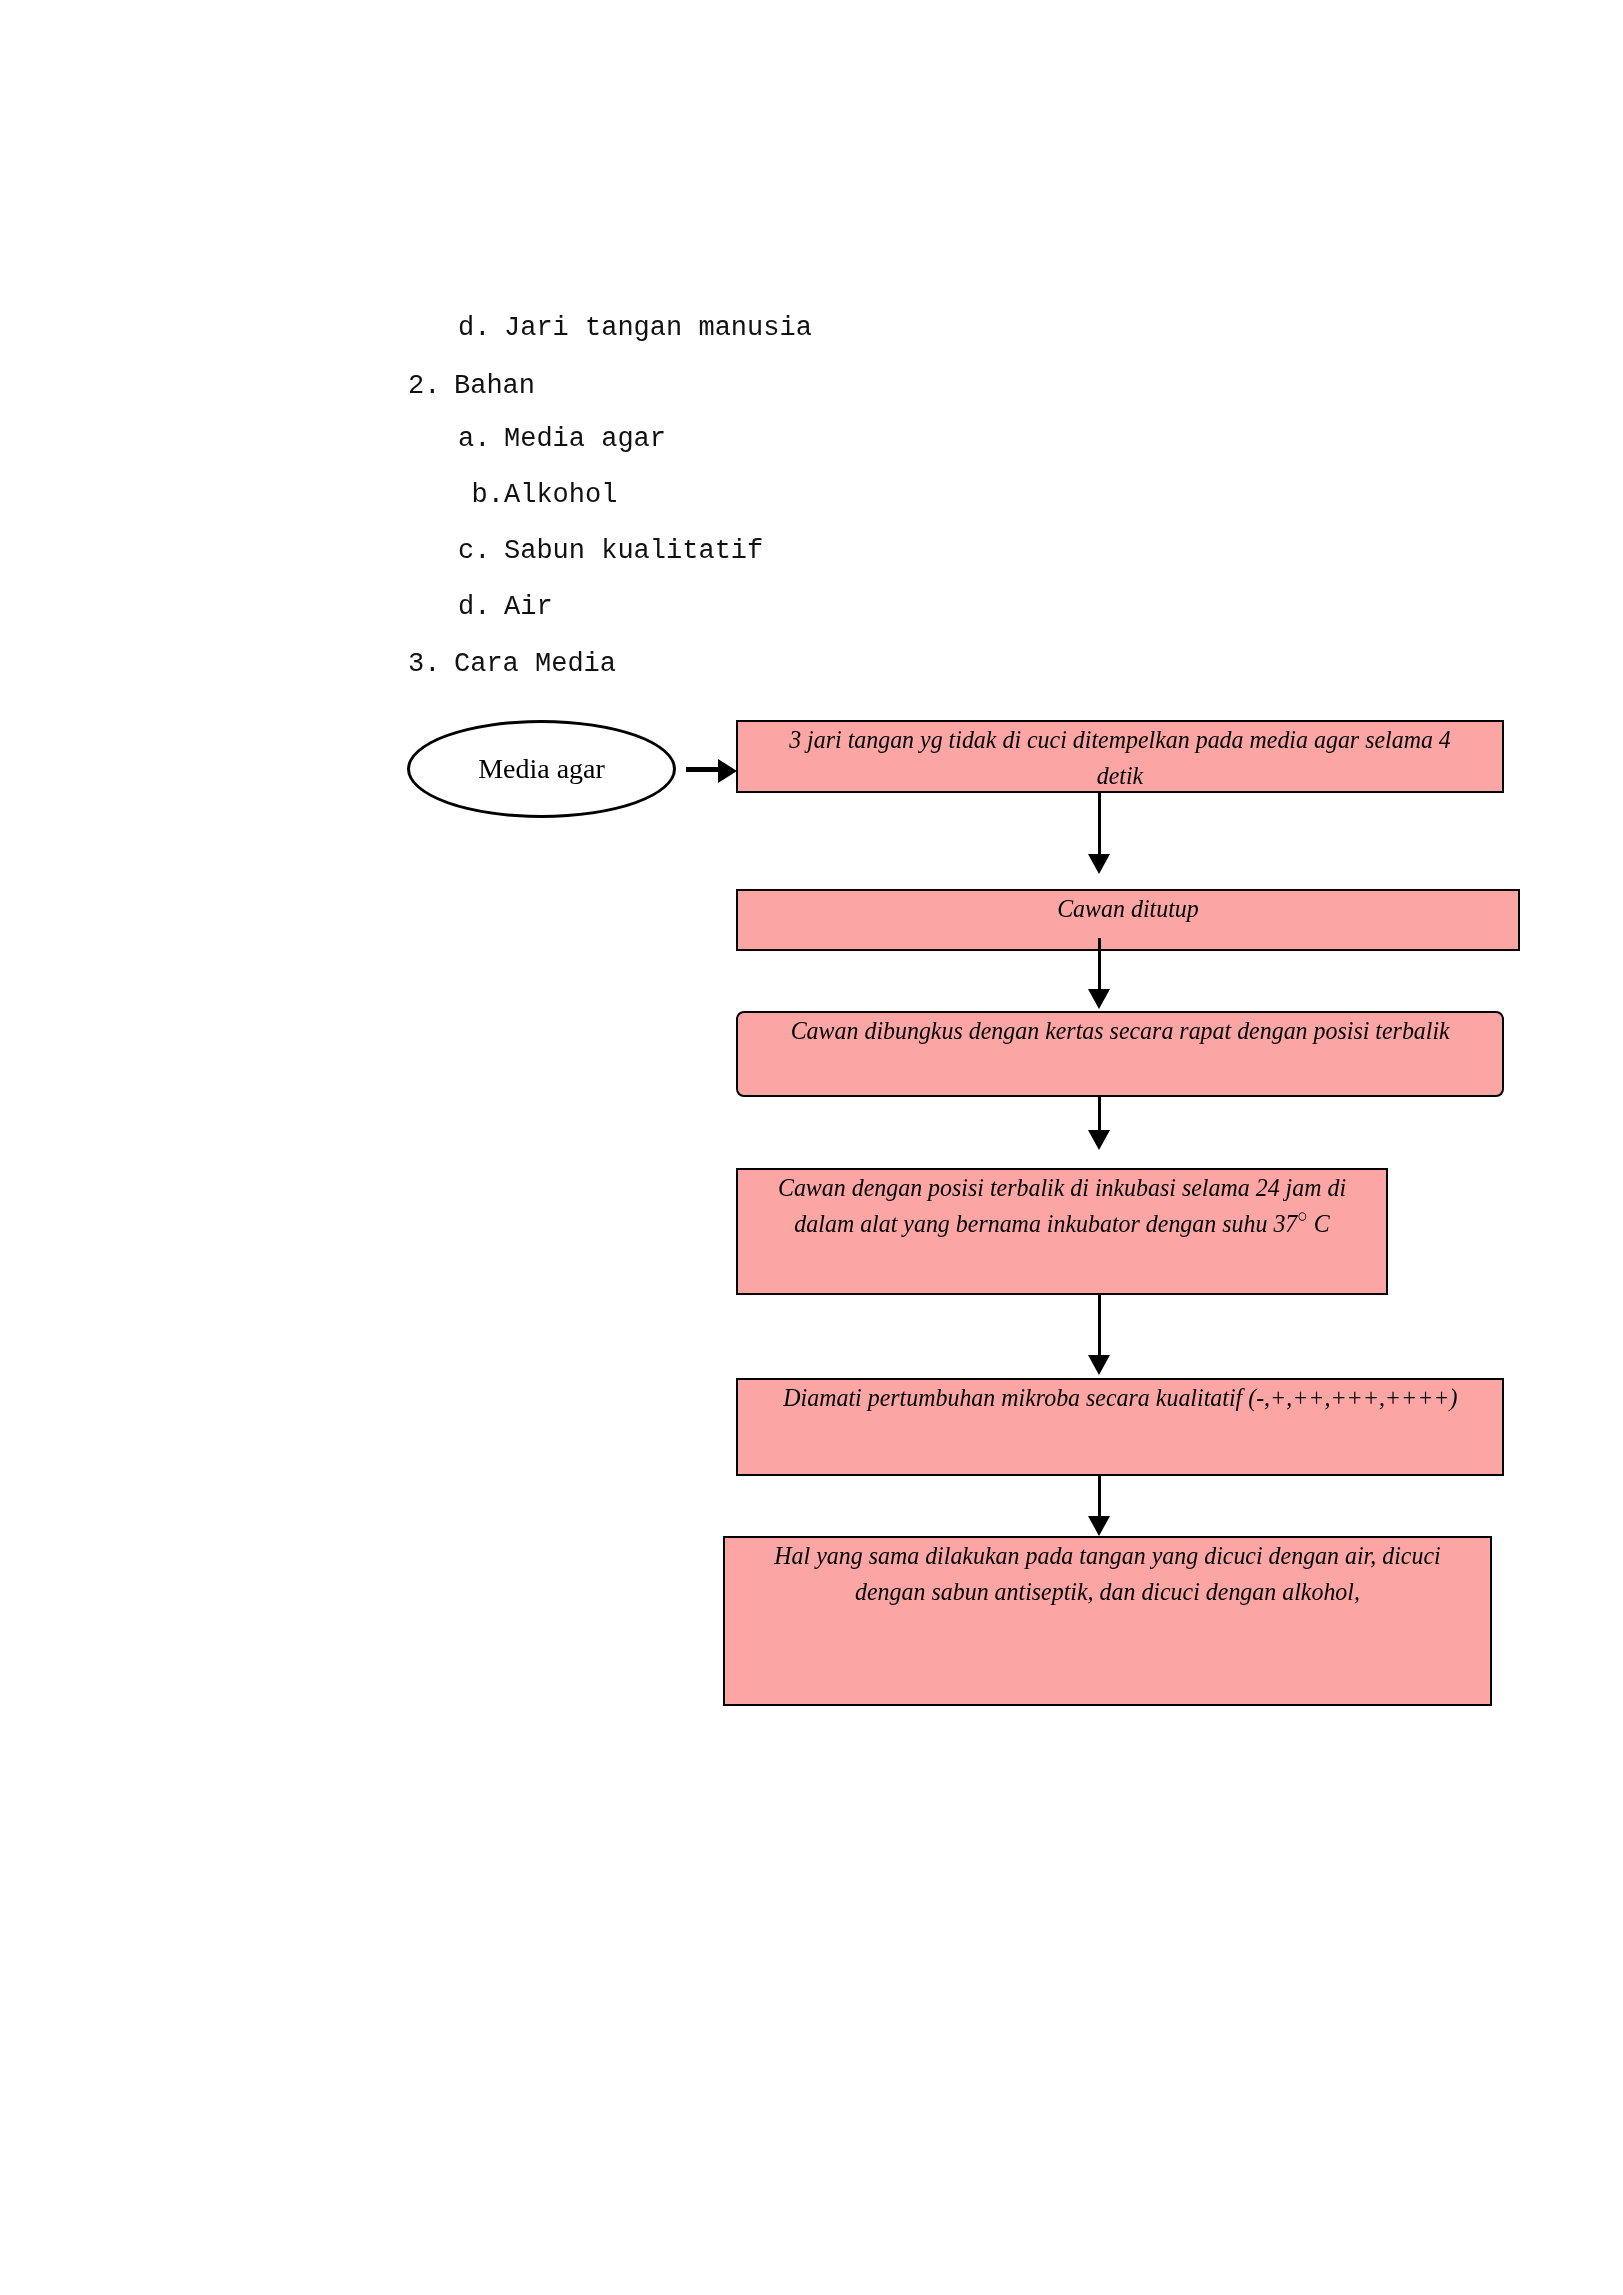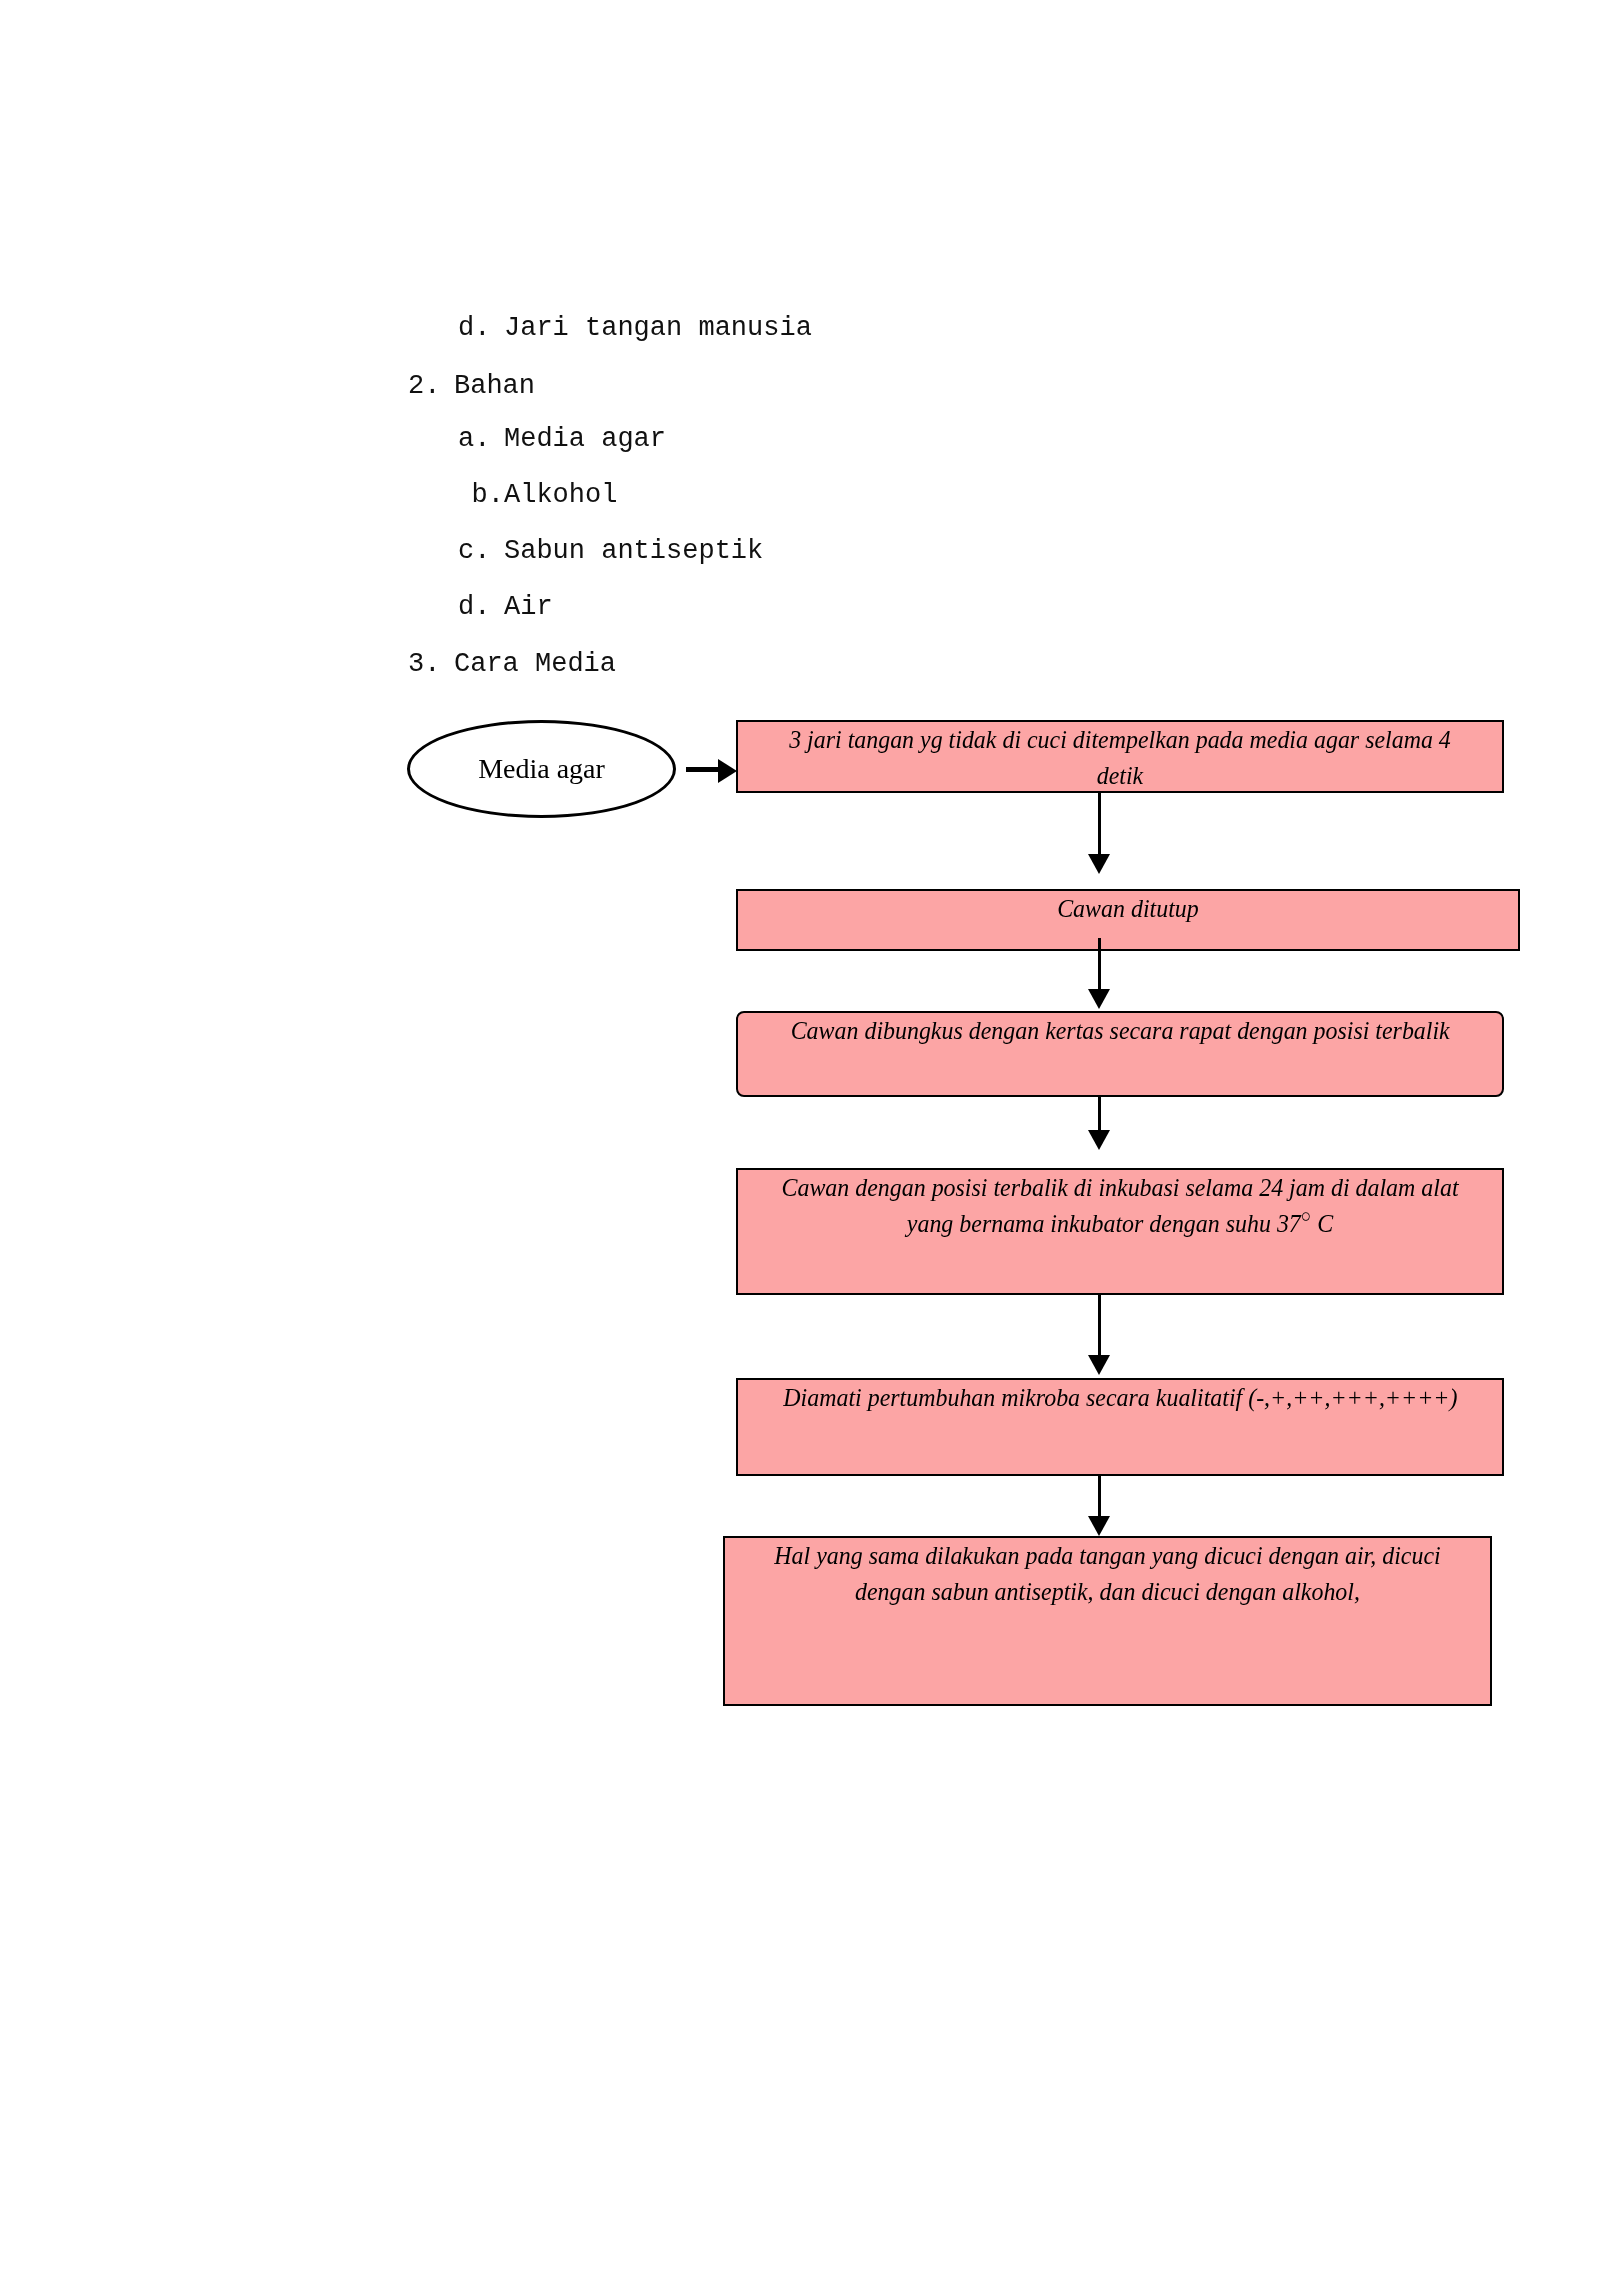--- a/index.html
+++ b/index.html
@@ -122,21 +122,21 @@
 
   <div class="list-row" style="left:458px; top:426px;">
     <span class="list-marker">a.</span><span class="list-label">Media agar</span>
   </div>
 
   <div class="list-row" style="left:458px; top:482px;text-align:right;">
     <span class="list-marker">b.</span><span class="list-label">Alkohol</span>
   </div>
 
   <div class="list-row" style="left:458px; top:538px;">
-    <span class="list-marker">c.</span><span class="list-label">Sabun antiseptik</span>
+    <span class="list-marker">c.</span><span class="list-label">Sabun kualitatif</span>
   </div>
 
   <div class="list-row" style="left:458px; top:594px;">
     <span class="list-marker">d.</span><span class="list-label">Air</span>
   </div>
 
   <div class="list-row" style="left:408px; top:651px;">
     <span class="list-marker">3.</span><span class="list-label">Cara Media</span>
   </div>
 
@@ -161,21 +161,21 @@
   <div class="arrow-v" style="left:1098px; top:938px; height:52px;"></div>
   <div class="arrow-v-head" style="left:1088px; top:989px;"></div>
 
   <div class="node-box" style="left:736px; top:1011px; width:768px; height:86px;border-radius:8px;">
     <span class="node-text">Cawan dibungkus dengan kertas secara rapat dengan posisi terbalik</span>
   </div>
 
   <div class="arrow-v" style="left:1098px; top:1097px; height:35px;"></div>
   <div class="arrow-v-head" style="left:1088px; top:1130px;"></div>
 
-  <div class="node-box" style="left:736px; top:1168px; width:768px; height:127px;">
+  <div class="node-box" style="left:736px; top:1168px; width:652px; height:127px;">
     <span class="node-text"><span>Cawan dengan posisi terbalik di inkubasi selama 24 jam di dalam alat yang bernama inkubator dengan suhu 37</span><span class="deg">○</span><span> C</span></span>
   </div>
 
   <div class="arrow-v" style="left:1098px; top:1295px; height:62px;"></div>
   <div class="arrow-v-head" style="left:1088px; top:1355px;"></div>
 
   <div class="node-box" style="left:736px; top:1378px; width:768px; height:98px;">
     <span class="node-text">Diamati pertumbuhan mikroba secara kualitatif (-,+,++,+++,++++)</span>
   </div>
 

